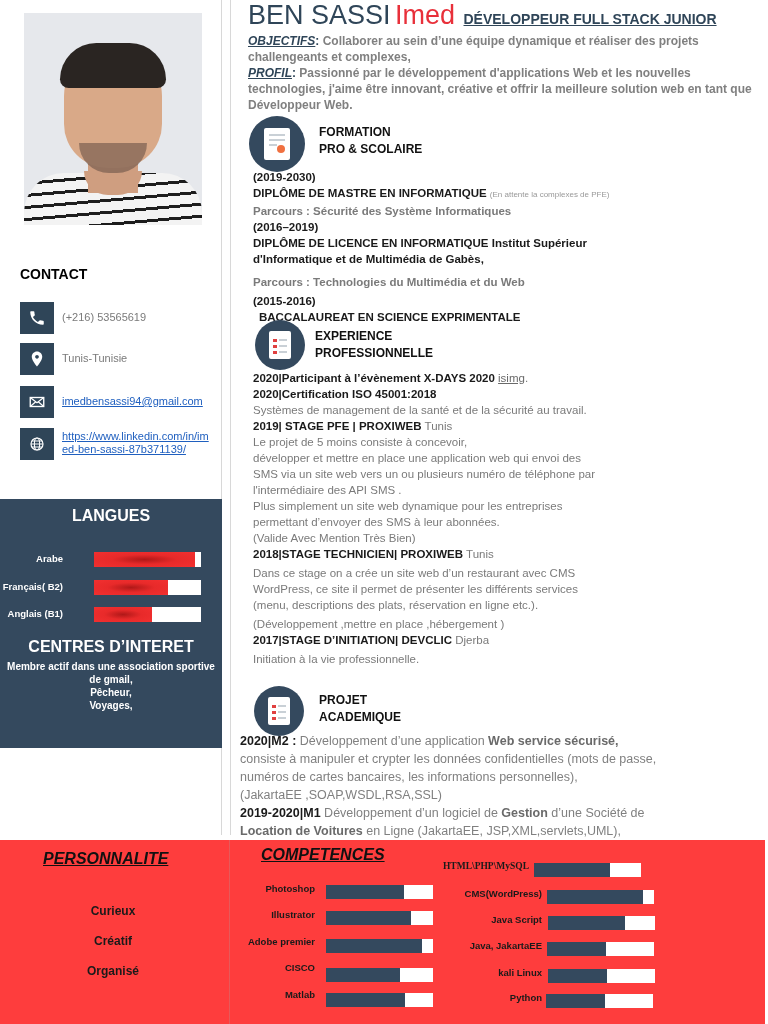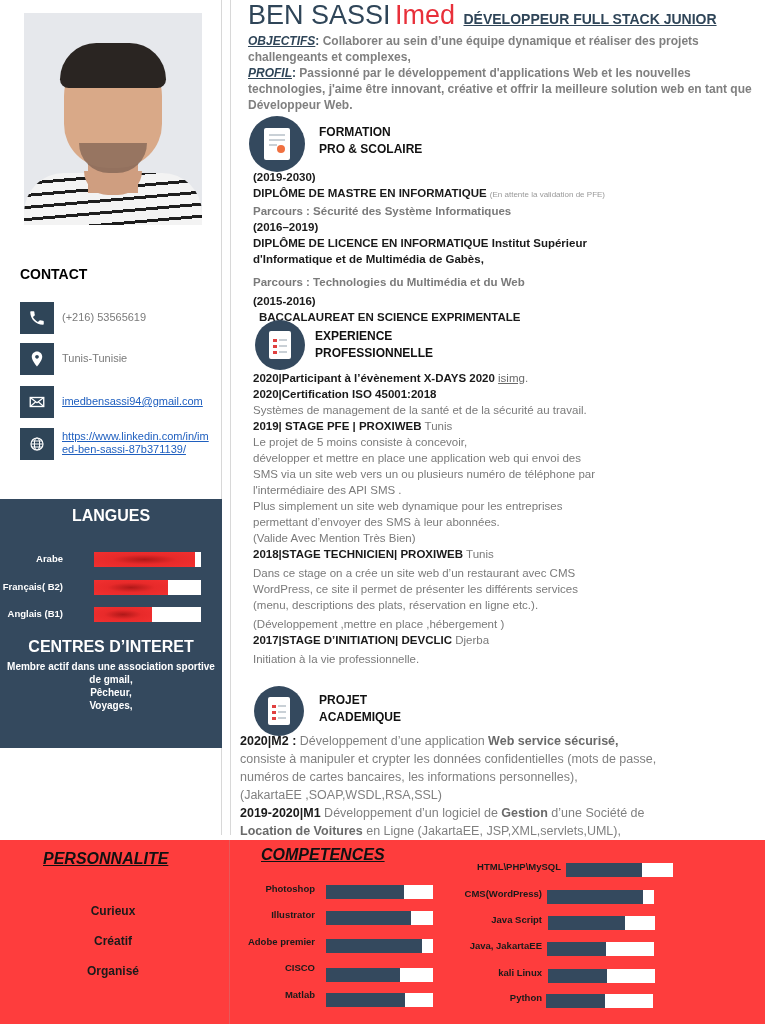--- a/index.html
+++ b/index.html
@@ -182,21 +182,21 @@
       <div class="ribbon"></div>
     </div>
   </div>
   <div class="sec-title" style="left:79px; top:124px;">
     <div>FORMATION</div>
     <div>PRO &amp; SCOLAIRE</div>
   </div>
 
   <div class="txt" style="top:169px;">
     <div class="b">(2019-2030)</div>
-    <div><span class="b">DIPLÔME DE MASTRE EN INFORMATIQUE</span> <span class="small">(</span><span class="small">En attente la validation de PFE</span><span class="small">)</span></div>
+    <div><span class="b">DIPLÔME DE MASTRE EN INFORMATIQUE</span> <span class="small">(</span><span class="small">En attente la complexes de PFE</span><span class="small">)</span></div>
     <div class="g">Parcours : Sécurité des Système Informatiques</div>
     <div class="b">(2016–2019)</div>
     <div class="b" style="width:360px;">DIPLÔME DE LICENCE EN INFORMATIQUE Institut Supérieur d'Informatique et de Multimédia de Gabès,</div>
     <div class="g" style="margin-top:7px;">Parcours :  Technologies du Multimédia et du Web</div>
     <div class="b" style="margin-top:3px;">(2015-2016)</div>
     <div class="b" style="padding-left:6px;">BACCALAUREAT EN SCIENCE EXPRIMENTALE</div>
   </div>
 
   <div class="sec-icon" style="left:15px; top:320px; width:50px; height:50px;">
     <div class="doc" style="width:22px;height:28px;">
@@ -293,21 +293,21 @@
         <div class="skill-fill" style="width:69%;"></div>
       </div>
   </div>
   <div class="skill-row" style="left:230px; top:149px; width:210px;">
     <span class="skill-label" style="right:125px;">Matlab</span>
     <div class="skill-bar" style="left:96px; top:4px;">
         <div class="skill-fill" style="width:74%;"></div>
       </div>
   </div>
 
-  <div class="skill-row" style="left:464px; top:21px; width:215px;">
+  <div class="skill-row" style="left:432px; top:21px; width:215px;font-family:Liberation Serif, serif;">
     <span class="skill-label" style="right:118px;">HTML\PHP\MySQL</span>
     <div class="skill-bar" style="left:102px;">
         <div class="skill-fill" style="width:71%;"></div>
       </div>
   </div>
   <div class="skill-row" style="left:445px; top:48px; width:215px;">
     <span class="skill-label" style="right:118px;">CMS(WordPress)</span>
     <div class="skill-bar" style="left:102px;">
         <div class="skill-fill" style="width:90%;"></div>
       </div>

